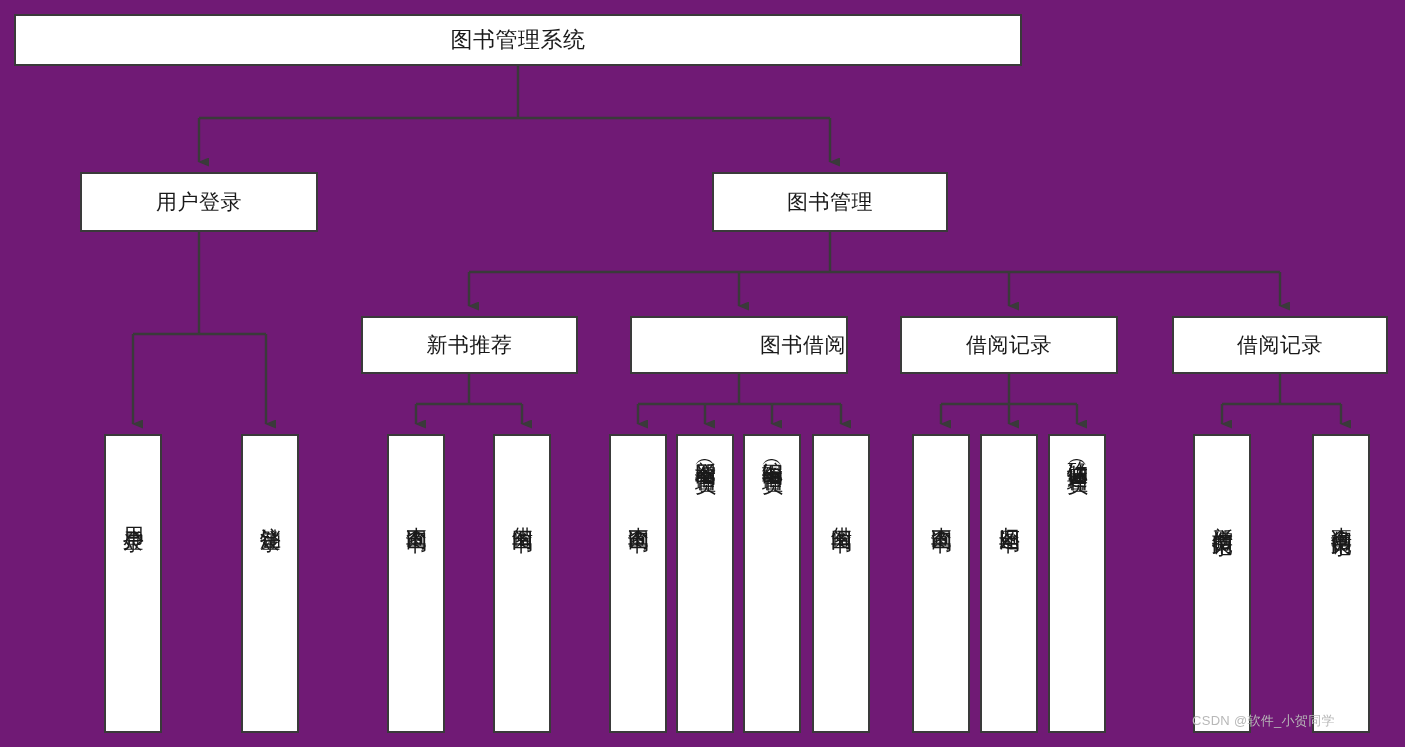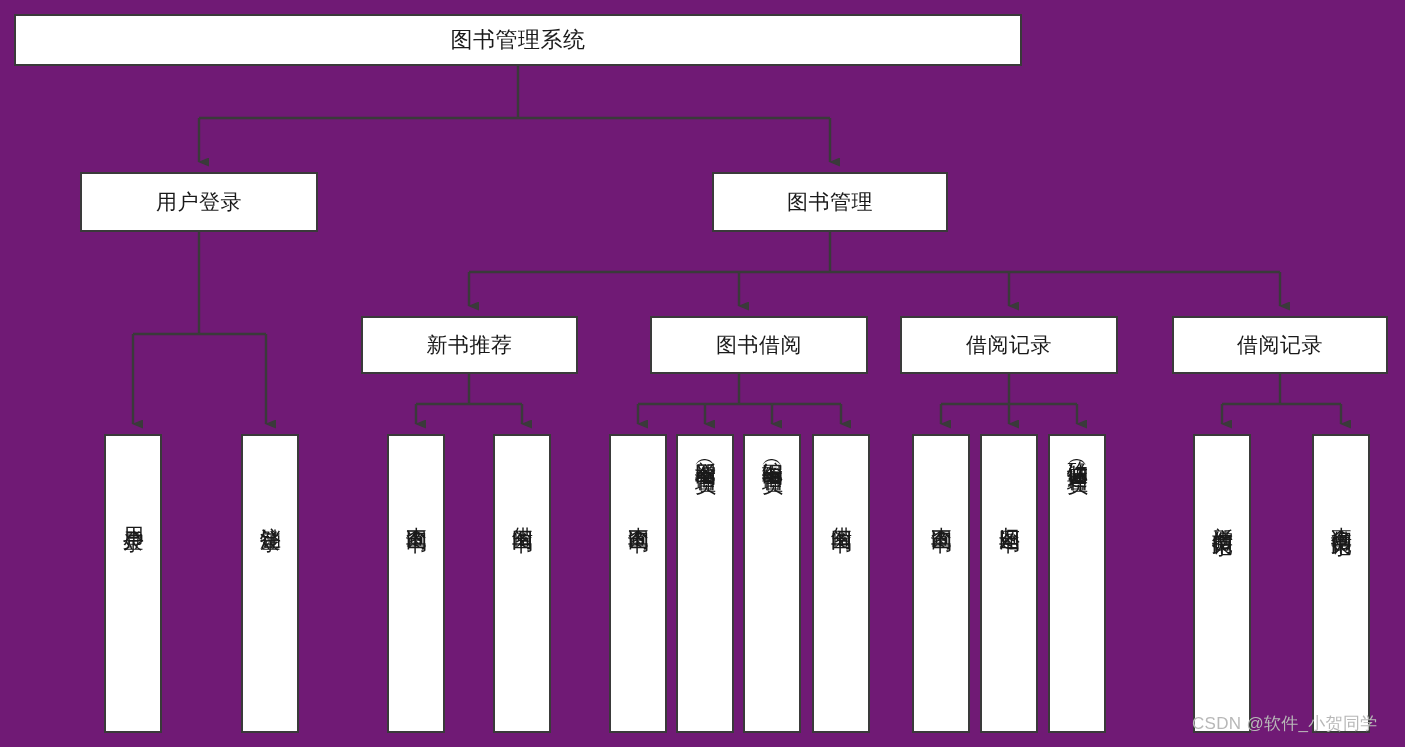--- a/index.html
+++ b/index.html
@@ -59,21 +59,21 @@
     white-space: normal;
     max-height: 285px;
   }
   .node.leaf.center .label {
     margin-top: 66px;
   }
   .watermark {
     position: absolute;
     left: 1192px;
     top: 712px;
-    font-size: 17px;
+    font-size: 13px;
     color: #b8b8b8;
     white-space: nowrap;
     z-index: 3;
     letter-spacing: 0.3px;
   }
 </style>
 </head>
 <body>
 
 <div id="canvas">
@@ -135,21 +135,21 @@
   <div class="node" style="left:80px; top:172px; width:238px; height:60px;">
     <span class="label">用户登录</span>
   </div>
   <div class="node" style="left:712px; top:172px; width:236px; height:60px;">
     <span class="label">图书管理</span>
   </div>
 
   <div class="node" style="left:361px; top:316px; width:217px; height:58px;">
     <span class="label">新书推荐</span>
   </div>
-  <div class="node" style="left:650px; top:316px; width:218px; height:58px;">
+  <div class="node" style="left:630px; top:316px; width:218px; height:58px;justify-content:flex-end;">
     <span class="label">图书借阅</span>
   </div>
   <div class="node" style="left:900px; top:316px; width:218px; height:58px;">
     <span class="label">借阅记录</span>
   </div>
   <div class="node" style="left:1172px; top:316px; width:216px; height:58px;justify-content:center;">
     <span class="label">借阅记录</span>
   </div>
 
   <div class="node leaf center" style="left:104px; top:434px; width:58px; height:299px;">

